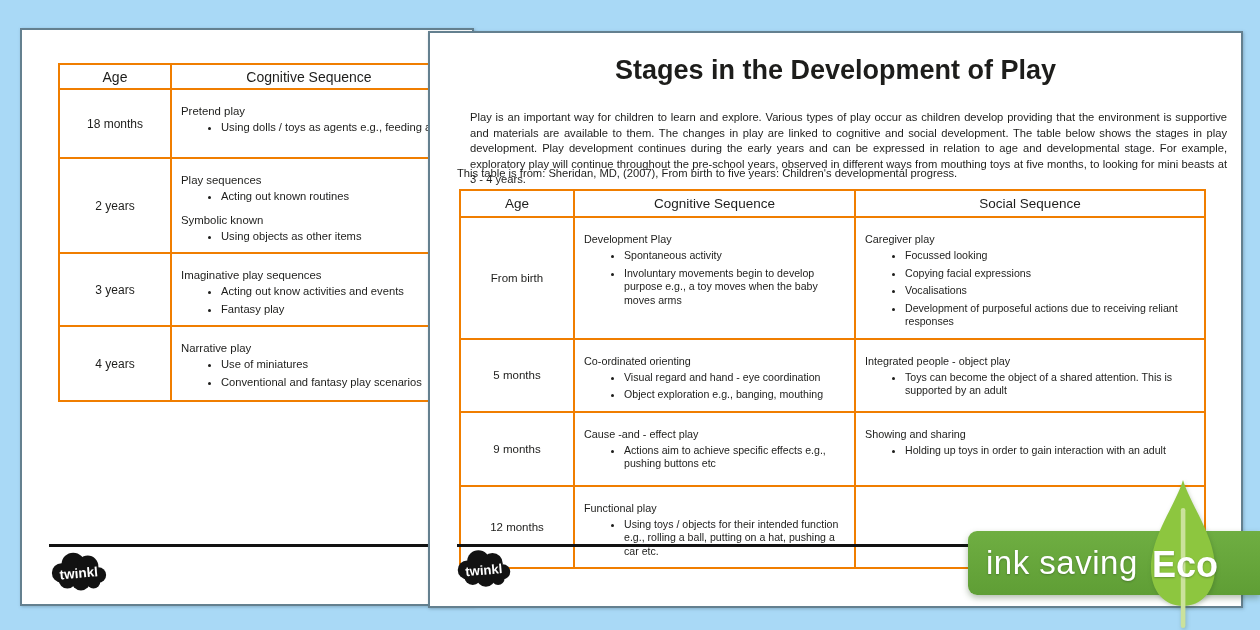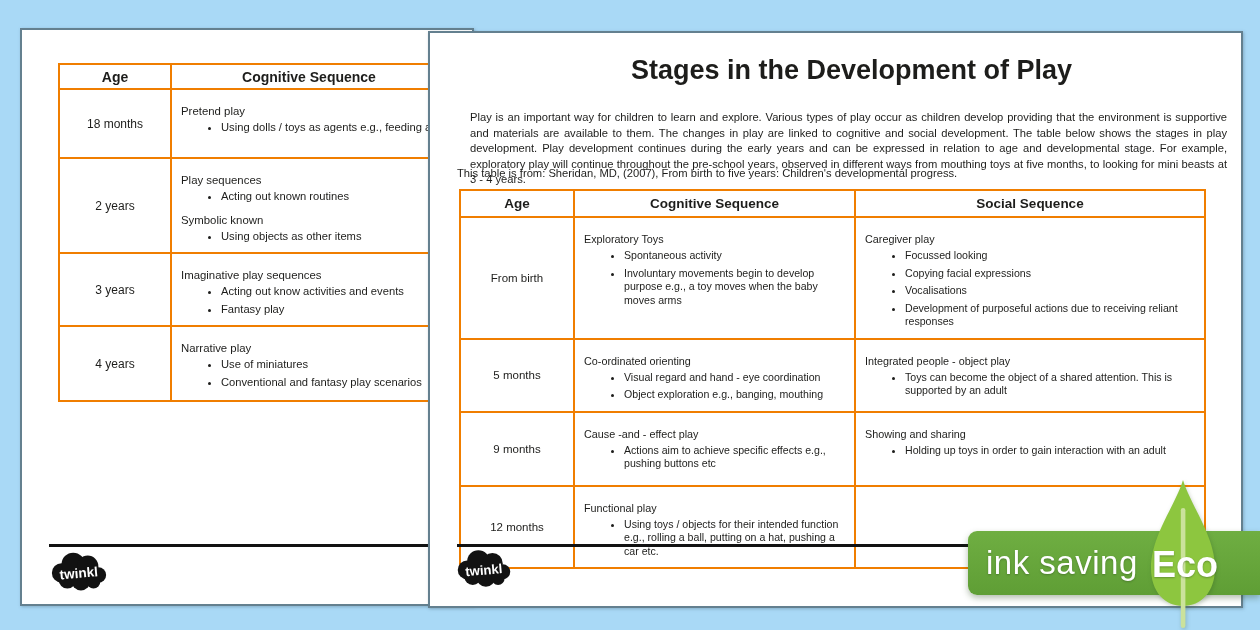--- a/index.html
+++ b/index.html
@@ -3,32 +3,32 @@
 <meta charset="utf-8">
 <style>
   html,body{margin:0;padding:0;}
   .stage{position:relative;width:1260px;height:630px;background:#a9d9f6;overflow:hidden;
          font-family:"Liberation Sans",sans-serif;color:#1d1d1b;}
   .page{position:absolute;background:#ffffff;border:2px solid #6f8success;}
   .page{border:2px solid #64808f;box-shadow:1px 1px 3px rgba(60,90,110,0.35);}
   .back-page{left:20px;top:28px;width:450px;height:574px;overflow:hidden;z-index:1;}
   .front-page{left:428px;top:31px;width:811px;height:573px;overflow:hidden;z-index:2;}
 
-  .doc-title{position:absolute;top:22px;left:16px;width:100%;text-align:center;
+  .doc-title{position:absolute;top:22px;left:0;width:100%;text-align:center;
              font-size:27px;font-weight:bold;margin:0;letter-spacing:0;}
   .intro{position:absolute;top:64px;left:27px;width:757px;margin:13px;
          font-size:11.2px;line-height:15.6px;text-align:justify;}
   .source-line{position:absolute;top:133px;left:27px;width:757px;margin:0;
          font-size:11.2px;line-height:15px;}
 
   table.play-table{position:absolute;border-collapse:collapse;table-layout:fixed;
                    background:#fff;}
   .play-table th,.play-table td{border:2px solid #f07e00;vertical-align:middle;
                    overflow:visible;}
-  .play-table th{font-weight:bold;text-align:center;padding:2px 20px;margin-left:43px;}
+  .play-table th{font-weight:normal;text-align:center;padding:2px 20px;margin-left:43px;}
   .play-table td.age{text-align:center;font-size:11.5px;padding:2px 16px;}
   .play-table td.content{vertical-align:top;padding:5px 9px;font-size:10.6px;}
   .cell-head{font-size:10.8px;margin:10px 0 1px 0;}
   .play-table ul{margin:4px 0 4px 0;padding-left:40px;}
   .play-table li{margin:4px 0;line-height:13.5px;}
 
   .front-table{left:29px;top:156px;width:745px;}
   .front-table col:nth-child(1){width:114px;}
   .front-table col:nth-child(2){width:281px;}
   .front-table col:nth-child(3){width:350px;}
@@ -160,21 +160,21 @@
         </colgroup>
         <tbody>
           <tr>
             <th>Age</th>
             <th>Cognitive Sequence</th>
             <th>Social Sequence</th>
           </tr>
           <tr>
             <td class="age">From birth</td>
             <td class="content">
-              <div class="cell-head">Exploratory Toys</div>
+              <div class="cell-head">Development Play</div>
               <ul>
                 <li>Spontaneous activity</li>
                 <li>Involuntary movements begin to develop purpose e.g., a toy moves when the baby moves arms</li>
               </ul>
             </td>
             <td class="content">
               <div class="cell-head">Caregiver play</div>
               <ul>
                 <li>Focussed looking</li>
                 <li>Copying facial expressions</li>

